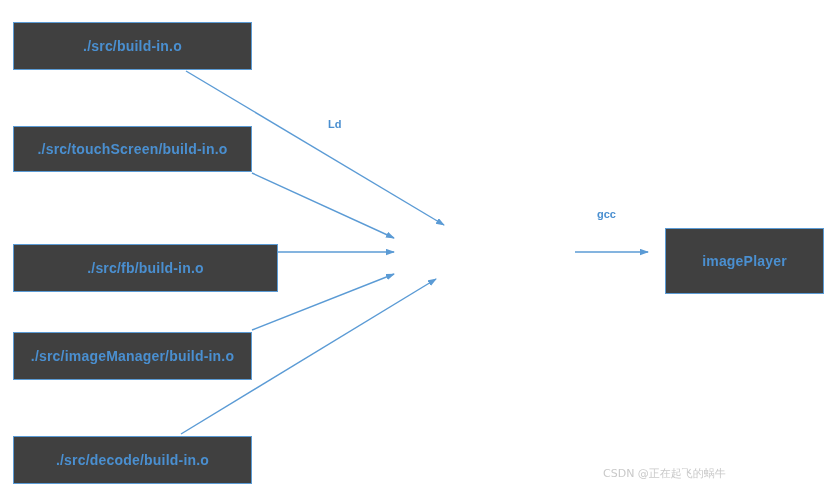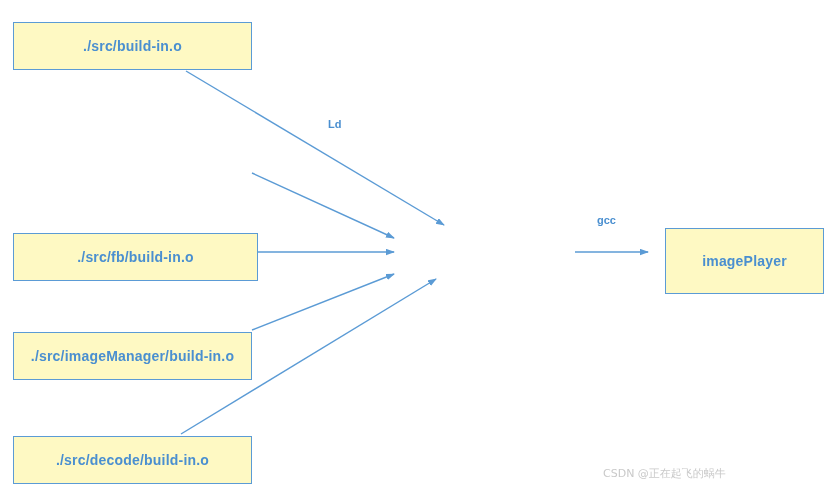--- a/index.html
+++ b/index.html
@@ -12,21 +12,21 @@
     width: 827px;
     height: 496px;
     background: #ffffff;
     overflow: hidden;
     font-family: "Liberation Sans", sans-serif;
   }
   .node {
     position: absolute;
     box-sizing: border-box;
     border: 1px solid #5B9BD5;
-    background: #fef9c3;
+    background: #404040;
     display: flex;
     align-items: center;
     justify-content: center;
     color: #4A8FD0;
     font-weight: bold;
     font-size: 14px;
     letter-spacing: 0.2px;
     z-index: 3;
     white-space: nowrap;
   }
@@ -75,29 +75,30 @@
 
     <line x1="252" y1="330" x2="394" y2="274" stroke="#5B9BD5" stroke-width="1.4" marker-end="url(#arrow)"></line>
 
     <line x1="181" y1="434" x2="436" y2="279" stroke="#5B9BD5" stroke-width="1.4" marker-end="url(#arrow)"></line>
 
     <line x1="575" y1="252" x2="648" y2="252" stroke="#5B9BD5" stroke-width="1.4" marker-end="url(#arrow)"></line>
   </svg>
 
   <div class="node" style="left:13px; top:22px; width:239px; height:48px;">./src/build-in.o</div>
 
+  <div class="node" style="left:13px; top:126px; width:239px; height:46px;">./src/touchScreen/build-in.o</div>
 
-  <div class="node" style="left:13px; top:233px; width:245px; height:48px;">./src/fb/build-in.o</div>
+  <div class="node" style="left:13px; top:244px; width:265px; height:48px;">./src/fb/build-in.o</div>
 
   <div class="node" style="left:13px; top:436px; width:239px; height:48px;">./src/decode/build-in.o</div>
 
   <div class="node" style="left:13px; top:332px; width:239px; height:48px;">./src/imageManager/build-in.o</div>
 
 
   <div class="node" style="left:665px; top:228px; width:159px; height:66px;">imagePlayer</div>
 
   <div class="edge-label" style="left:328px; top:118px;">Ld</div>
 
-  <div class="edge-label" style="left:597px; top:214px;">gcc</div>
+  <div class="edge-label" style="left:597px; top:208px;">gcc</div>
 
   <div class="watermark" style="left:603px; top:466px;">CSDN @正在起飞的蜗牛</div>
 
 </div>
 
 </body></html>

